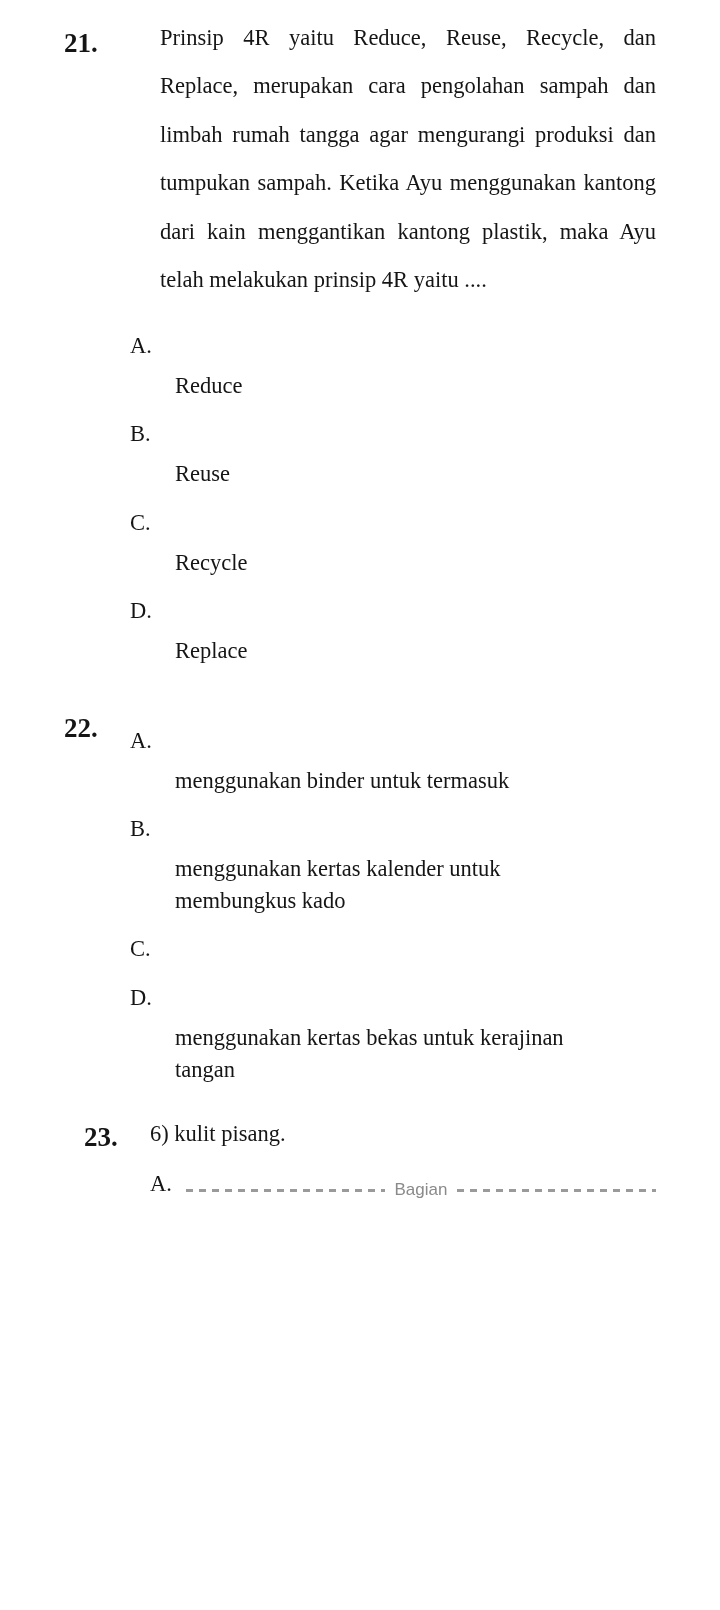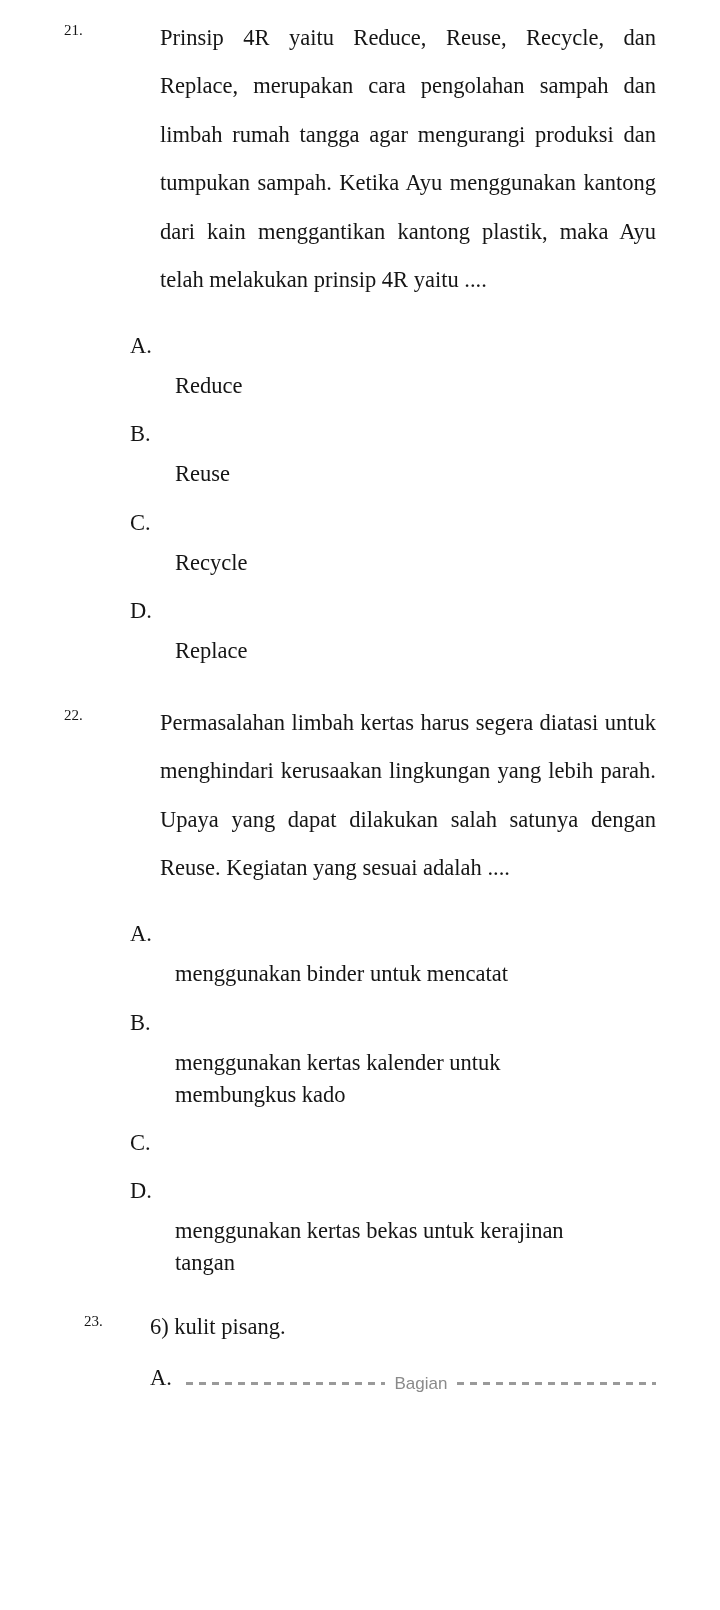--- a/index.html
+++ b/index.html
@@ -15,22 +15,23 @@
     padding: 14px 64px 0 64px;
   }
   .question {
     display: flex;
     align-items: flex-start;
     margin-bottom: 32px;
   }
   .qnum {
     flex: 0 0 66px;
     width: 66px;
-    font-size: 15px;
+    font-size: 27px;
     line-height: 2.15;
+    font-weight: bold;
   }
   .qbody { flex: 1; min-width: 0; }
   .qtext {
     font-size: 22.5px;
     line-height: 2.15;
     text-align: justify;
     max-width: 526px;
     margin-left: 30px;
   }
   .options { margin-top: 26px; }
@@ -113,25 +114,24 @@
           <span class="letter">D.</span>
           <span class="opt-text">Replace</span>
         </div>
       </div>
     </div>
   </section>
 
   <section class="question">
     <div class="qnum">22.</div>
     <div class="qbody">
-      <p class="qtext">Permasalahan limbah kertas harus segera diatasi untuk menghindari kerusaakan lingkungan yang lebih parah. Upaya yang dapat dilakukan salah satunya dengan Reuse. Kegiatan yang sesuai adalah ....</p>
       <div class="options">
         <div class="option">
           <span class="letter">A.</span>
-          <span class="opt-text">menggunakan binder untuk mencatat</span>
+          <span class="opt-text">menggunakan binder untuk termasuk</span>
         </div>
         <div class="option">
           <span class="letter">B.</span>
           <span class="opt-text">menggunakan kertas kalender untuk membungkus kado</span>
         </div>
         <div class="option">
           <span class="letter">C.</span>
         </div>
         <div class="option">
           <span class="letter">D.</span>

